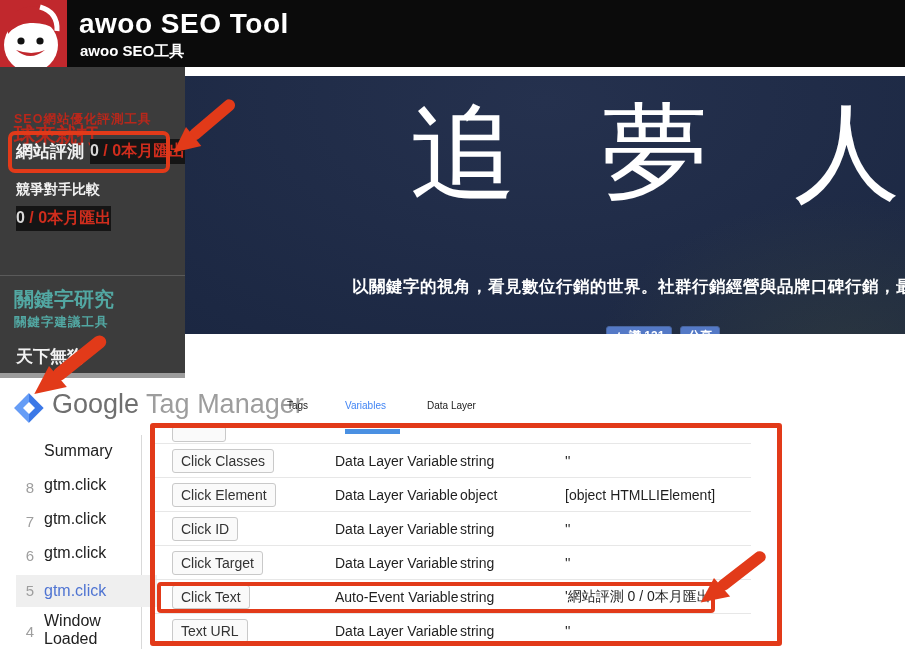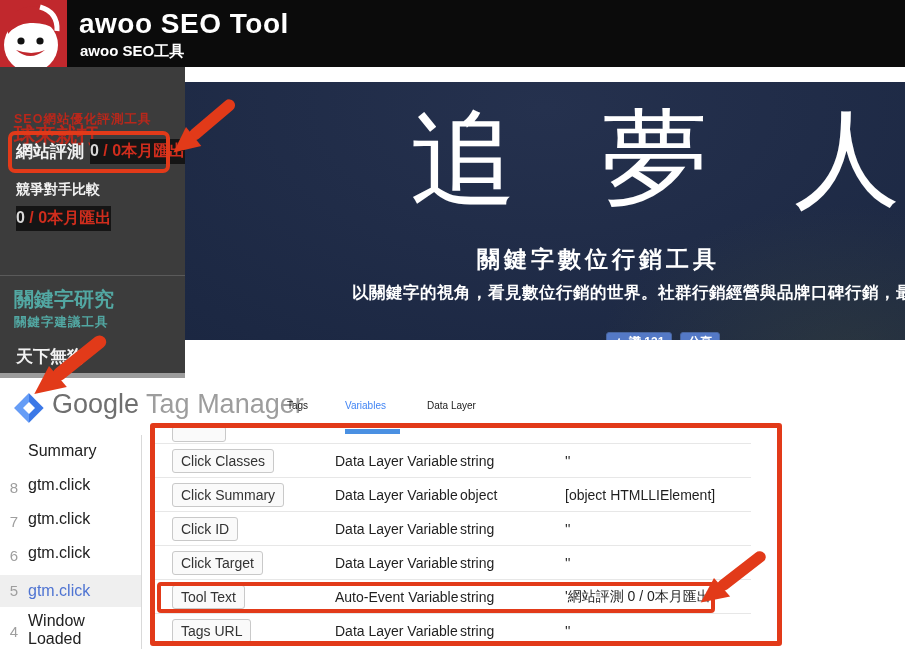--- a/index.html
+++ b/index.html
@@ -20,21 +20,21 @@
   .side-item{position:absolute;display:flex;align-items:center;gap:6px;white-space:nowrap;}
   .side-label{color:#f2f2f2;font-weight:bold;}
   .badge{background:#151515;padding:2px 0;font-size:16px;font-weight:bold;white-space:nowrap;}
   .badge .bw{color:#d8d8d8;}
   .badge .br{color:#cf2d1d;}
   .side-divider{position:absolute;left:0;top:208px;width:185px;border-top:1px solid #5a5a5a;}
   .s2-title{position:absolute;left:14px;top:219px;font-size:20px;font-weight:bold;color:#52a7a2;}
   .s2-sub{position:absolute;left:14px;top:247px;font-size:12.5px;font-weight:bold;color:#52a7a2;letter-spacing:1px;}
   .side-strip{position:absolute;left:0;top:306px;width:185px;height:5px;background:#9c9c9c;}
   
-  .hero{position:absolute;left:185px;top:15px;width:720px;height:258px;overflow:hidden;
+  .hero{position:absolute;left:185px;top:9px;width:720px;height:258px;overflow:hidden;
     background:
       radial-gradient(ellipse 420px 260px at 92% 108%, rgba(70,80,58,.35), rgba(0,0,0,0) 60%),
       radial-gradient(ellipse 900px 500px at 50% 10%, #25314e 0%, #1c2843 55%, #16213a 100%);
   }
   .hero-title{position:absolute;left:225px;top:6px;color:#fff;font-size:106px;letter-spacing:86px;white-space:nowrap;font-weight:400;}
   .hero-sub{position:absolute;left:292px;top:162px;color:#fff;font-size:23px;letter-spacing:4px;white-space:nowrap;font-weight:bold;}
   .hero-desc{position:absolute;left:167px;top:200px;color:#fff;font-size:16.5px;letter-spacing:.5px;white-space:nowrap;font-weight:bold;}
   .fb-row{position:absolute;left:421px;top:250px;display:flex;gap:8px;}
   .fb-btn{display:inline-flex;align-items:center;gap:4px;background:#5479c6;color:#fff;font-size:12px;font-weight:bold;
     border:1px solid #48659e;border-radius:3px;padding:2px 7px;height:15px;line-height:15px;white-space:nowrap;}
@@ -44,21 +44,21 @@
   .gtm-brand .b1{color:#6f6f6f;}
   .gtm-brand .b2{color:#9d9d9d;}
   .gtm-logo{position:absolute;left:13px;top:14px;width:32px;height:32px;}
   .gtm-tab{position:absolute;top:22px;font-size:10px;color:#1a1a1a;white-space:nowrap;cursor:default;}
   .gtm-tab.t0{left:287px;}
   .gtm-tab.t1{left:345px;color:#4285f4;}
   .gtm-tab.t2{left:427px;}
   .tab-underline{position:absolute;left:345px;top:51px;width:55px;height:5px;background:#4a90e2;}
   .quick-preview{position:absolute;left:825px;top:20px;font-size:13px;color:#3f3f3f;white-space:nowrap;letter-spacing:.5px;}
   .v-divider{position:absolute;left:141px;top:57px;height:214px;border-left:1px solid #d9d9d9;}
-  .grow{position:absolute;left:0;width:141px;height:24px;line-height:24px;font-size:16px;color:#212121;}
+  .grow{position:absolute;left:16px;width:141px;height:24px;line-height:24px;font-size:16px;color:#212121;}
   .grow .num{position:absolute;left:2px;width:16px;text-align:right;color:#9e9e9e;font-size:15px;}
   .grow .lbl{position:absolute;left:28px;right:4px;line-height:18px;}
   .grow.selected-bg{background:#efefef;height:32px;}
   .grow.selected-bg .lbl{color:#4f74d2;line-height:32px;}
   .trow{position:absolute;left:152px;width:630px;height:33px;border-top:1px solid #e7e7e7;}
   .trow .cell{position:absolute;top:50%;transform:translateY(-50%);font-size:14px;color:#1f1f1f;white-space:nowrap;}
   .cell-name{left:20px;}
   .pill{border:1px solid #c9c9c9;background:#fafafa;border-radius:3px;padding:3px 8px;color:#333;}
   .cell-type{left:183px;}
   .cell-vtype{left:308px;}
@@ -117,21 +117,20 @@
     <div class="s2-sub">關鍵字建議工具</div>
 
     <div class="side-item" style="left:16px;top:278px;">
       <span class="side-label" style="font-size:17px;">天下無狗</span>
     </div>
     <div class="side-strip"></div>
   </div>
 
   <div class="hero">
     <div class="hero-title">追夢人</div>
-    <div class="hero-sub">關鍵字數位行銷工具</div>
     <div class="hero-desc">以關鍵字的視角，看見數位行銷的世界。社群行銷經營與品牌口碑行銷，最對</div>
     <div class="fb-row">
       <span class="fb-btn">
         <svg width="11" height="11" viewBox="0 0 16 16">
           <path fill="#fff" d="M1 7h2.6v7H1zM4.6 14V7.2L7 1.4c1 .1 1.6.7 1.6 1.6 0 .7-.5 2.2-.8 3h4.4c.7 0 1.2.5 1.2 1.1 0 .4-.2.8-.6 1 .4.2.6.6.6 1 0 .5-.3.9-.8 1 .2.2.4.5.4.9 0 .5-.4 1-.9 1.1.1.2.2.4.2.6 0 .7-.5 1.2-1.2 1.2H6.4c-.7 0-1.4-.3-1.8-.9z"></path>
         </svg>
         <span>讚 131</span>
       </span>
       <span class="fb-btn">
         <span>分享</span>
@@ -186,45 +185,45 @@
 
   <div class="partial-pill"></div>
 
   <div class="trow" style="top:65px;">
     <span class="cell cell-name"><span class="pill">Click Classes</span></span>
     <span class="cell cell-type">Data Layer Variable</span>
     <span class="cell cell-vtype">string</span>
     <span class="cell cell-value">''</span>
   </div>
   <div class="trow" style="top:99px;">
-    <span class="cell cell-name"><span class="pill">Click Summary</span></span>
+    <span class="cell cell-name"><span class="pill">Click Element</span></span>
     <span class="cell cell-type">Data Layer Variable</span>
     <span class="cell cell-vtype">object</span>
     <span class="cell cell-value">[object HTMLLIElement]</span>
   </div>
   <div class="trow" style="top:133px;">
     <span class="cell cell-name"><span class="pill">Click ID</span></span>
     <span class="cell cell-type">Data Layer Variable</span>
     <span class="cell cell-vtype">string</span>
     <span class="cell cell-value">''</span>
   </div>
   <div class="trow" style="top:167px;text-align:center;">
     <span class="cell cell-name"><span class="pill">Click Target</span></span>
     <span class="cell cell-type">Data Layer Variable</span>
     <span class="cell cell-vtype">string</span>
     <span class="cell cell-value">''</span>
   </div>
   <div class="trow" style="top:201px;">
-    <span class="cell cell-name"><span class="pill">Tool Text</span></span>
+    <span class="cell cell-name"><span class="pill">Click Text</span></span>
     <span class="cell cell-type">Auto-Event Variable</span>
     <span class="cell cell-vtype">string</span>
     <span class="cell cell-value">'網站評測 0 / 0本月匯出'</span>
   </div>
   <div class="trow" style="top:235px;">
-    <span class="cell cell-name"><span class="pill">Tags URL</span></span>
+    <span class="cell cell-name"><span class="pill">Text URL</span></span>
     <span class="cell cell-type">Data Layer Variable</span>
     <span class="cell cell-vtype">string</span>
     <span class="cell cell-value">''</span>
   </div>
 </div>
 
 <div class="ann-box ann-box1"></div>
 <div class="ann-box ann-box-big"></div>
 <div class="ann-box ann-box-small"></div>
 

